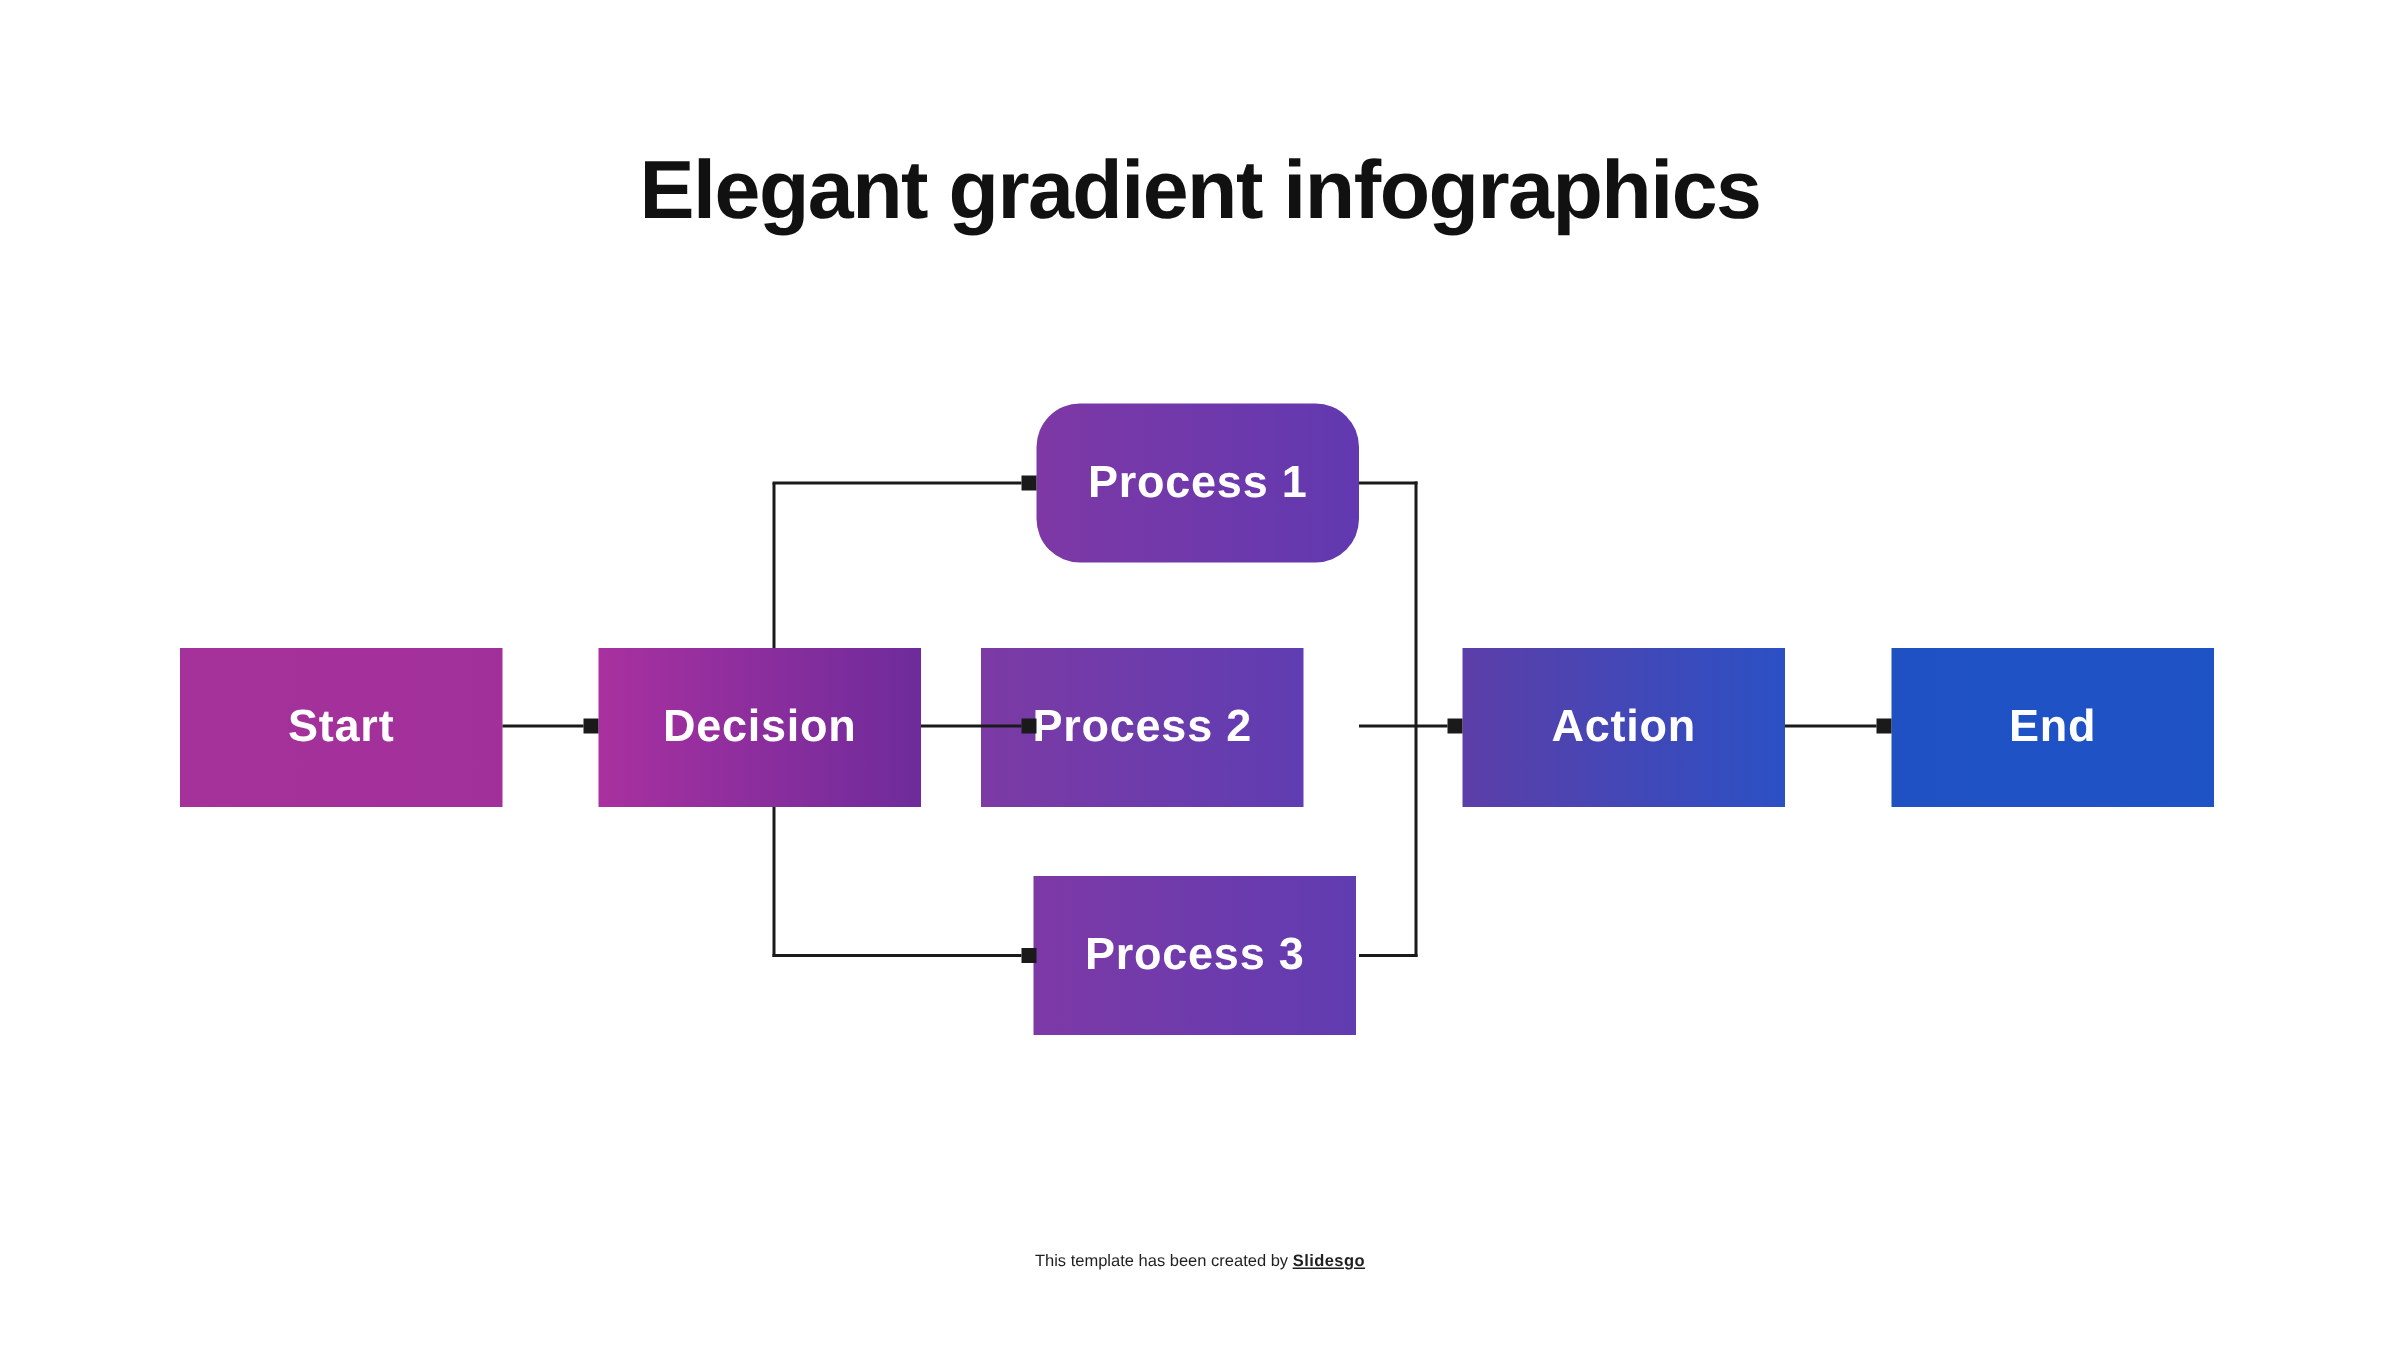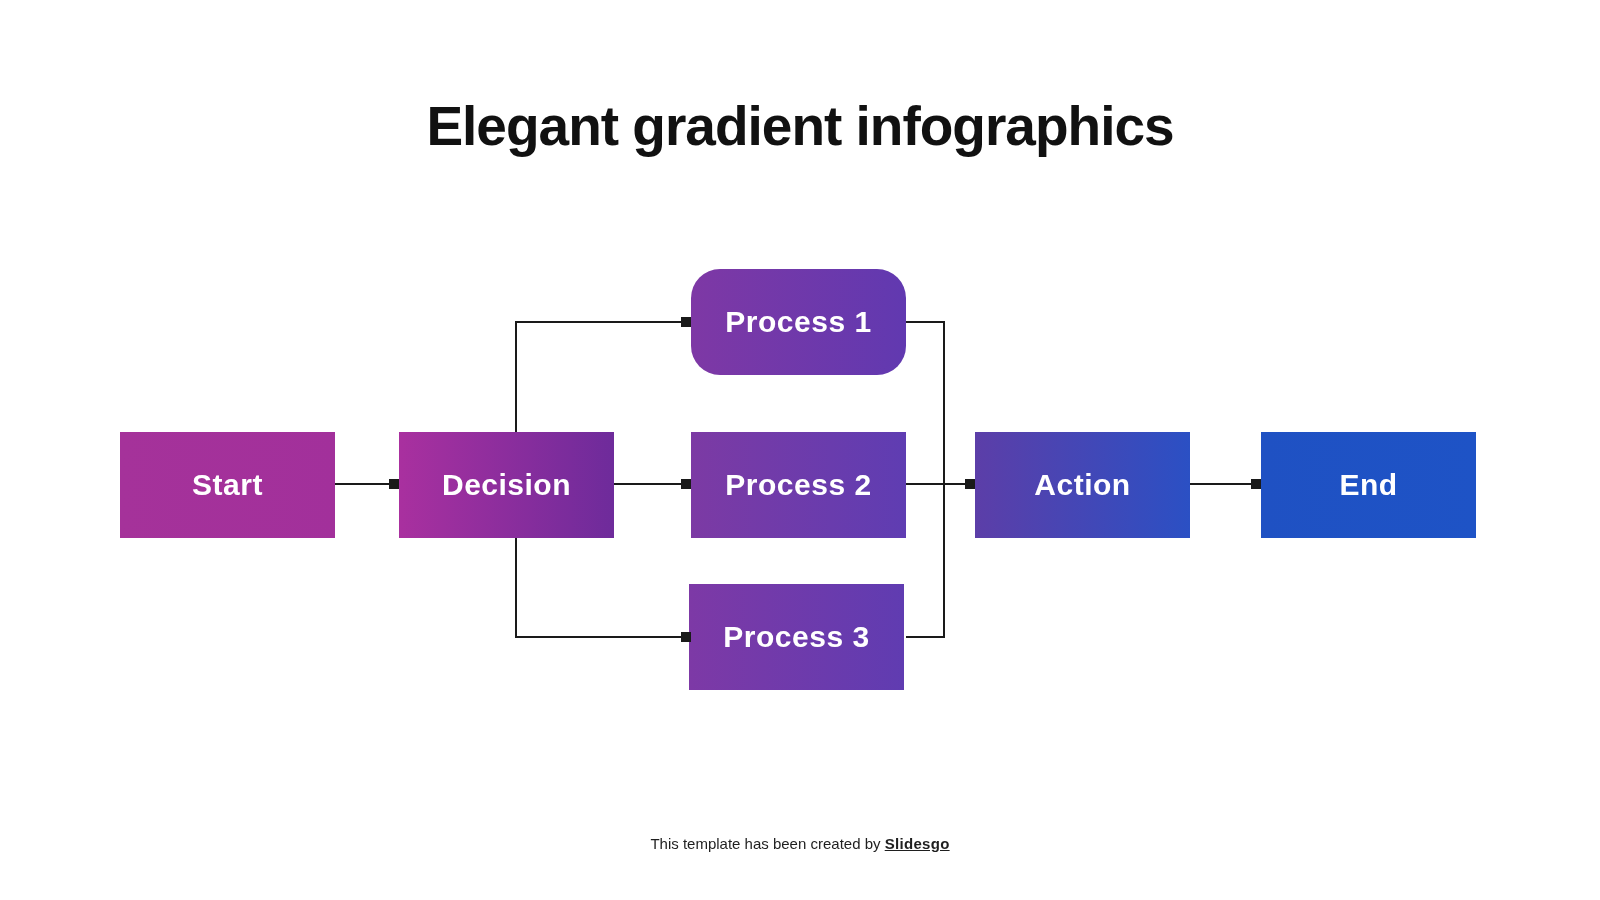--- a/index.html
+++ b/index.html
@@ -36,21 +36,21 @@
   }
   .node .label {
     color: #ffffff;
     font-size: 30px;
     font-weight: bold;
     letter-spacing: 0.5px;
   }
   .n-start    { left: 120px;  top: 432px; }
   .n-decision { left: 399px;  top: 432px; }
   .n-process1 { left: 691px;  top: 269px; }
-  .n-process2 { left: 691px;  top: 432px; }
+  .n-process2 { left: 654px;  top: 432px; }
   .n-process3 { left: 689px;  top: 584px; }
   .n-action   { left: 975px;  top: 432px; text-align: center; }
   .n-end      { left: 1261px; top: 432px; }
 
   .h-line, .v-line, .arrowhead {
     position: absolute;
     background: #1a1a1a;
   }
   .h-line { height: 2px; }
   .v-line { width: 2px; }
@@ -80,21 +80,21 @@
   
   .e-ae      { left: 1190px; top: 483px; width: 61px; }
   .a-ae      { left: 1251px; top: 479px; }
 
   .footer {
     position: absolute;
     left: 0;
     top: 835px;
     width: 1600px;
     text-align: center;
-    font-size: 15px;
+    font-size: 11px;
     color: #1f1f1f;
   }
   .footer .credit-link {
     font-weight: bold;
     text-decoration: underline;
     color: #1f1f1f;
     letter-spacing: 0.3px;
     cursor: pointer;
   }
 </style>

